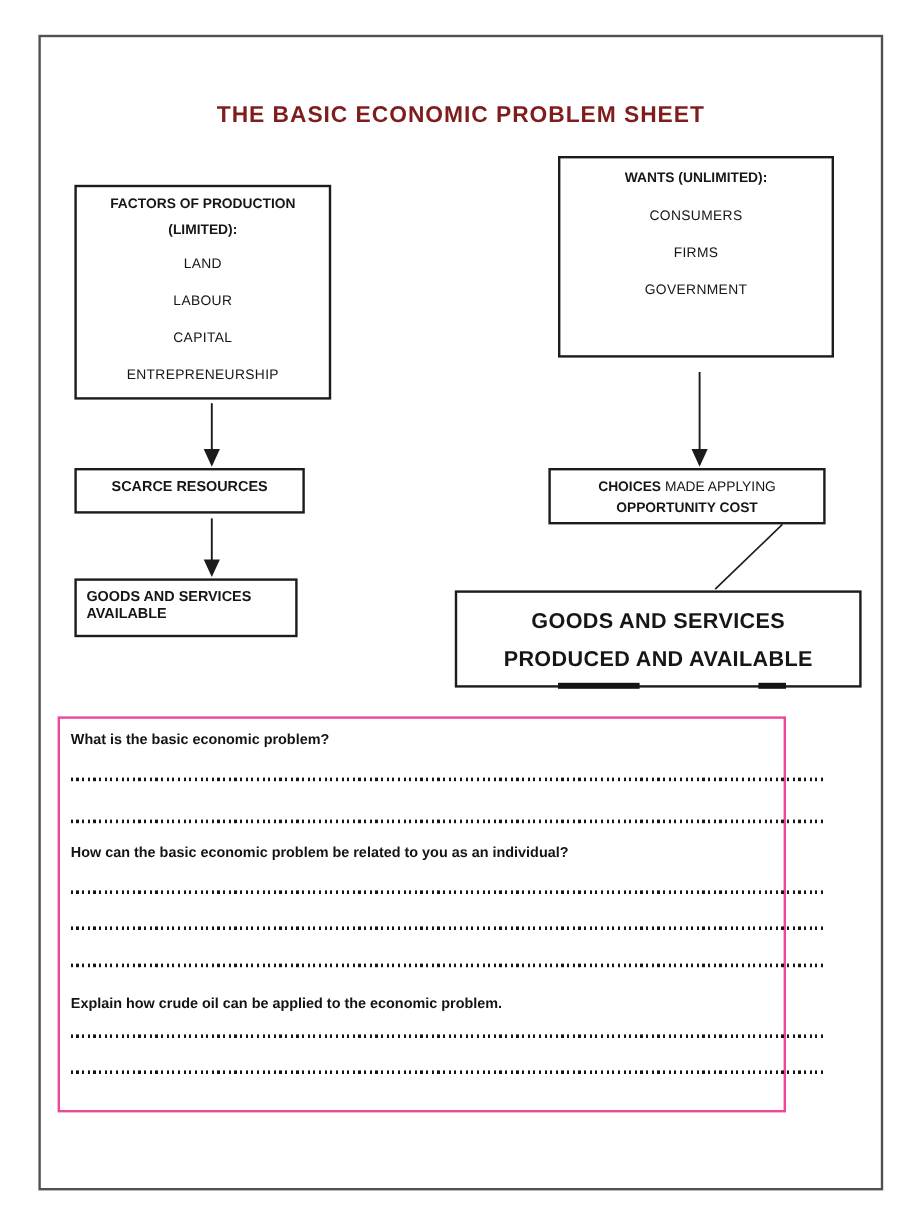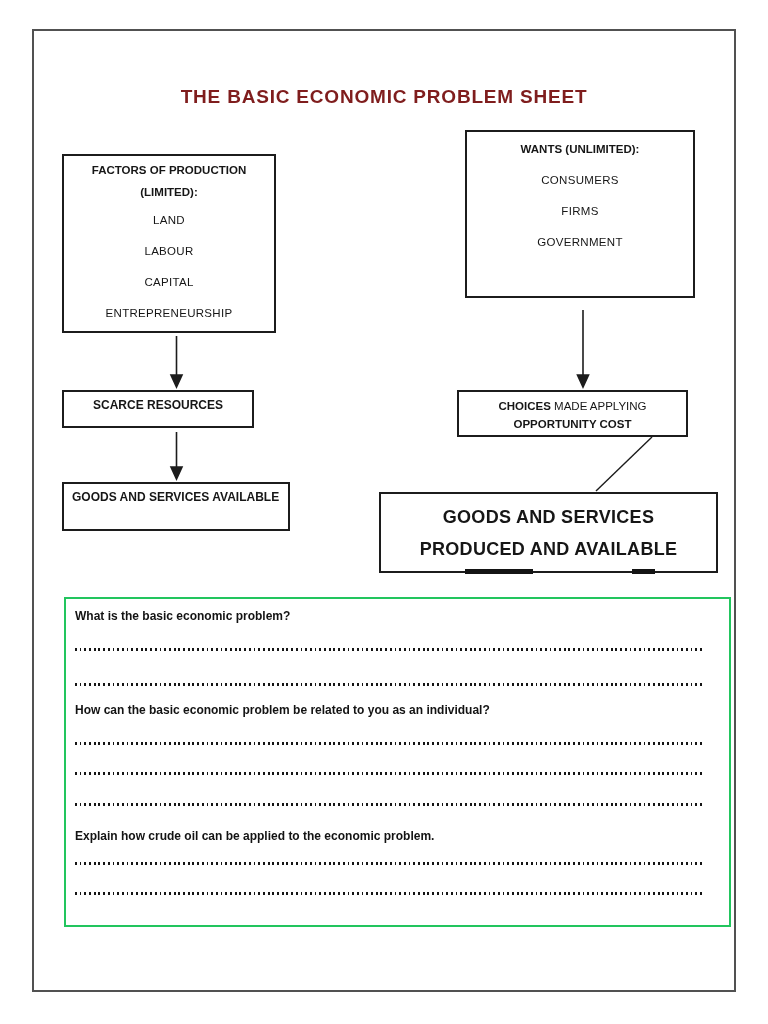--- a/index.html
+++ b/index.html
@@ -25,34 +25,34 @@
   .factors-box{left:62px;top:154px;width:214px;height:179px;text-align:center;font-size:11.5px;}
   .factors-box .h1{margin-top:7px;font-weight:700;line-height:14px;}
   .factors-box .h2{margin-top:8px;font-weight:700;line-height:14px;}
   .factors-box .item{margin-top:17px;line-height:14px;letter-spacing:0.3px;}
   .factors-box .item.first{margin-top:14px;}
   .wants-box{left:465px;top:130px;width:230px;height:168px;text-align:center;font-size:11.5px;}
   .wants-box .h1{margin-top:10px;font-weight:700;line-height:14px;}
   .wants-box .item{margin-top:17px;line-height:14px;letter-spacing:0.3px;}
   .scarce-box{left:62px;top:390px;width:192px;height:38px;text-align:center;
     font-size:12px;font-weight:700;padding-top:6px;}
-  .goods-available-box{left:62px;top:482px;width:228px;height:49px;
+  .goods-available-box{left:62px;top:482px;width:186px;height:49px;
     font-size:12px;font-weight:700;padding:6px 0 0 8px;}
   .choices-box{left:457px;top:390px;width:231px;height:47px;text-align:center;font-size:11.5px;}
   .choices-box .l1{margin-top:7px;line-height:14px;}
   .choices-box .l2{margin-top:4px;line-height:14px;font-weight:700;}
   .choices-box .b{font-weight:700;}
   .produced-box{left:379px;top:492px;width:339px;height:81px;text-align:center;
     font-size:18px;font-weight:700;line-height:32px;padding-top:7px;letter-spacing:0.3px;}
   .mark{position:absolute;background:#141414;height:5px;}
   .mark1{left:465px;top:569px;width:68px;}
   .mark2{left:632px;top:569px;width:23px;}
   .questions-box{
-    position:absolute;left:64px;top:597px;width:667px;height:330px;
-    border:2px solid #22c55e;box-sizing:border-box;background:#ffffff;
+    position:absolute;left:48px;top:597px;width:607px;height:330px;
+    border:2px solid #ec4899;box-sizing:border-box;background:#ffffff;
   }
   .q{position:absolute;left:9px;font-size:12px;font-weight:700;color:#131313;}
   .answer-line{
     position:absolute;left:9px;width:628px;height:3px;
     background:repeating-linear-gradient(to right,#151515 0px,#151515 1.8px,transparent 1.8px,transparent 4.7px);
   }
   svg.overlay{position:absolute;left:0;top:0;pointer-events:none;}
 </style>
 </head>
 <body>

